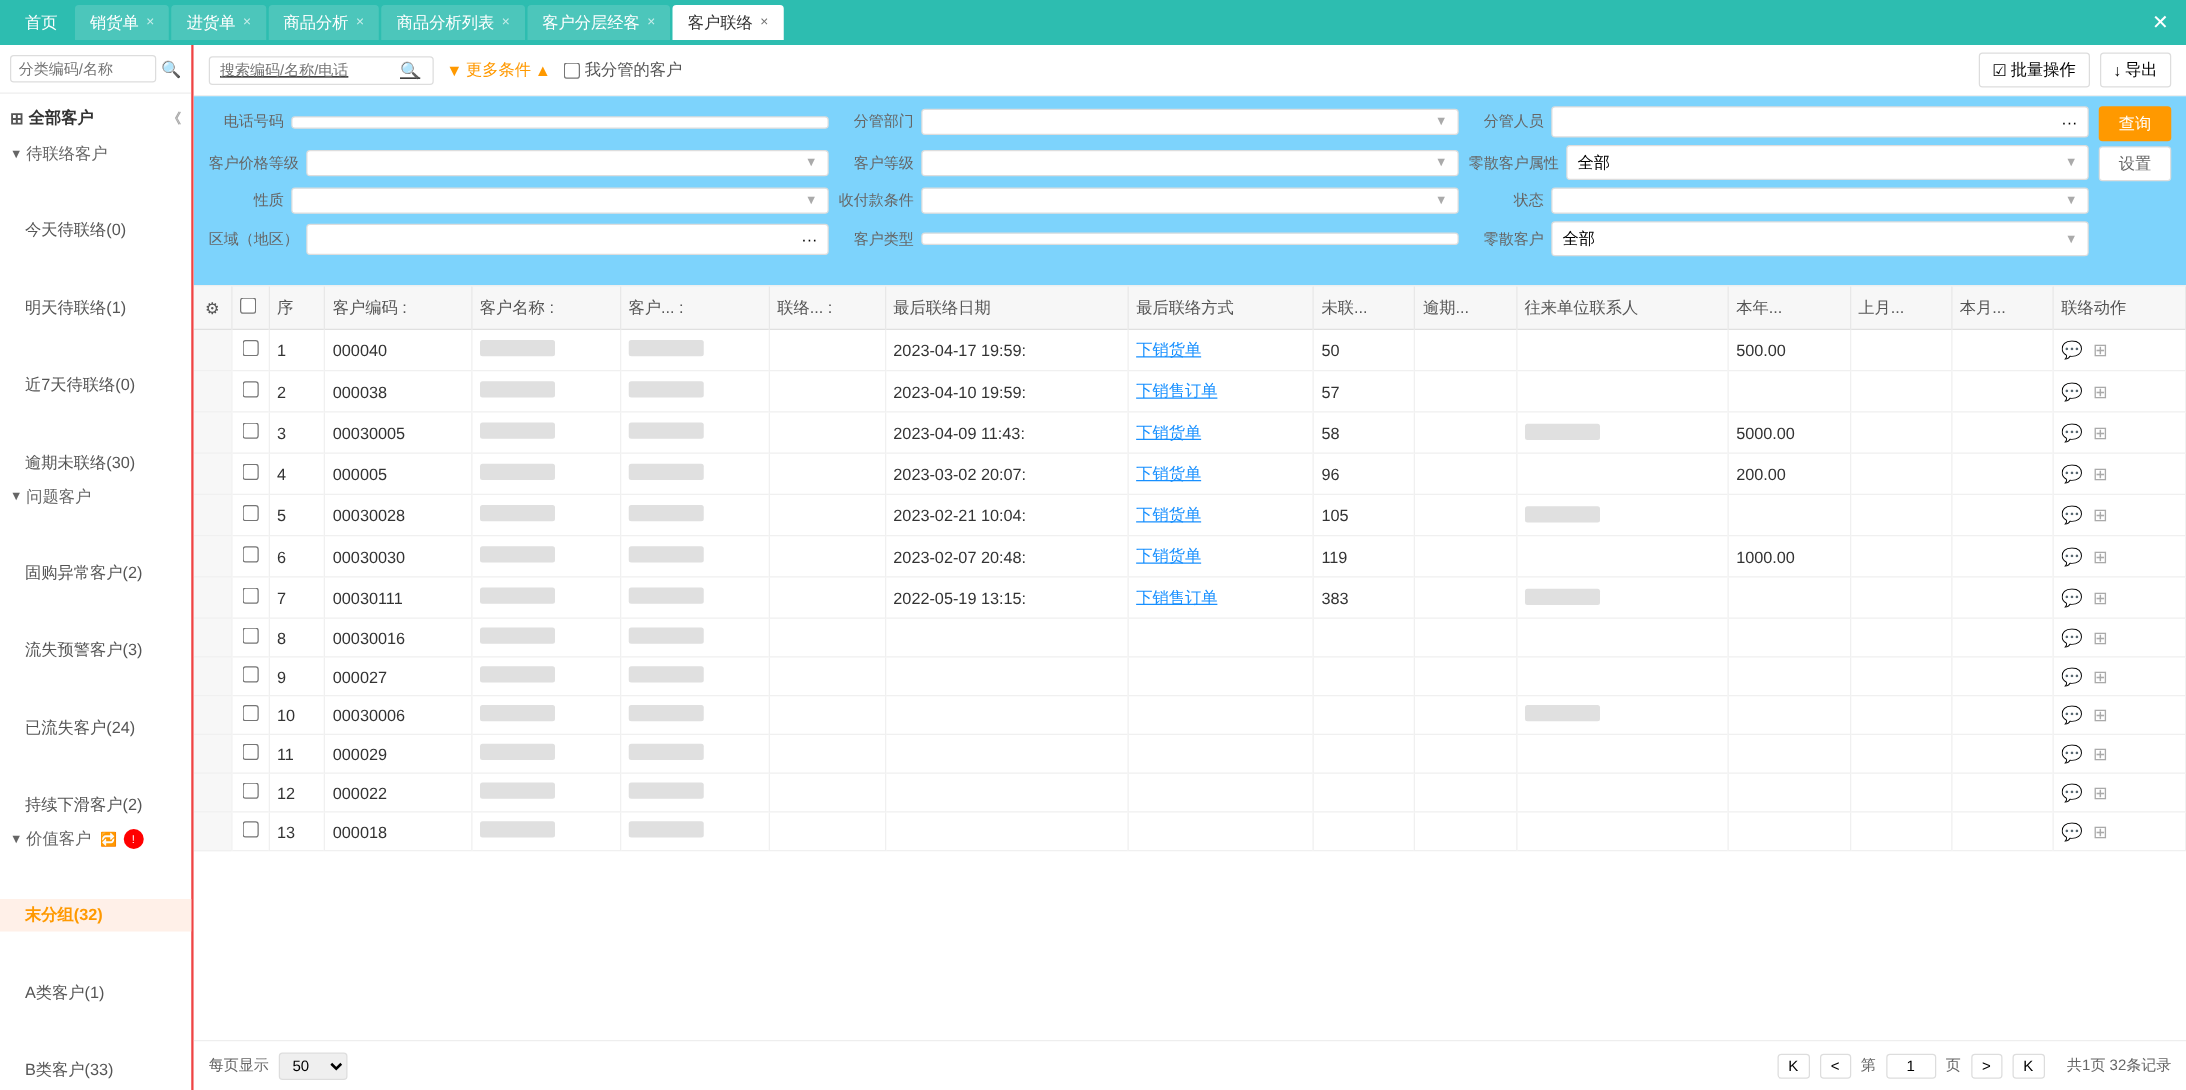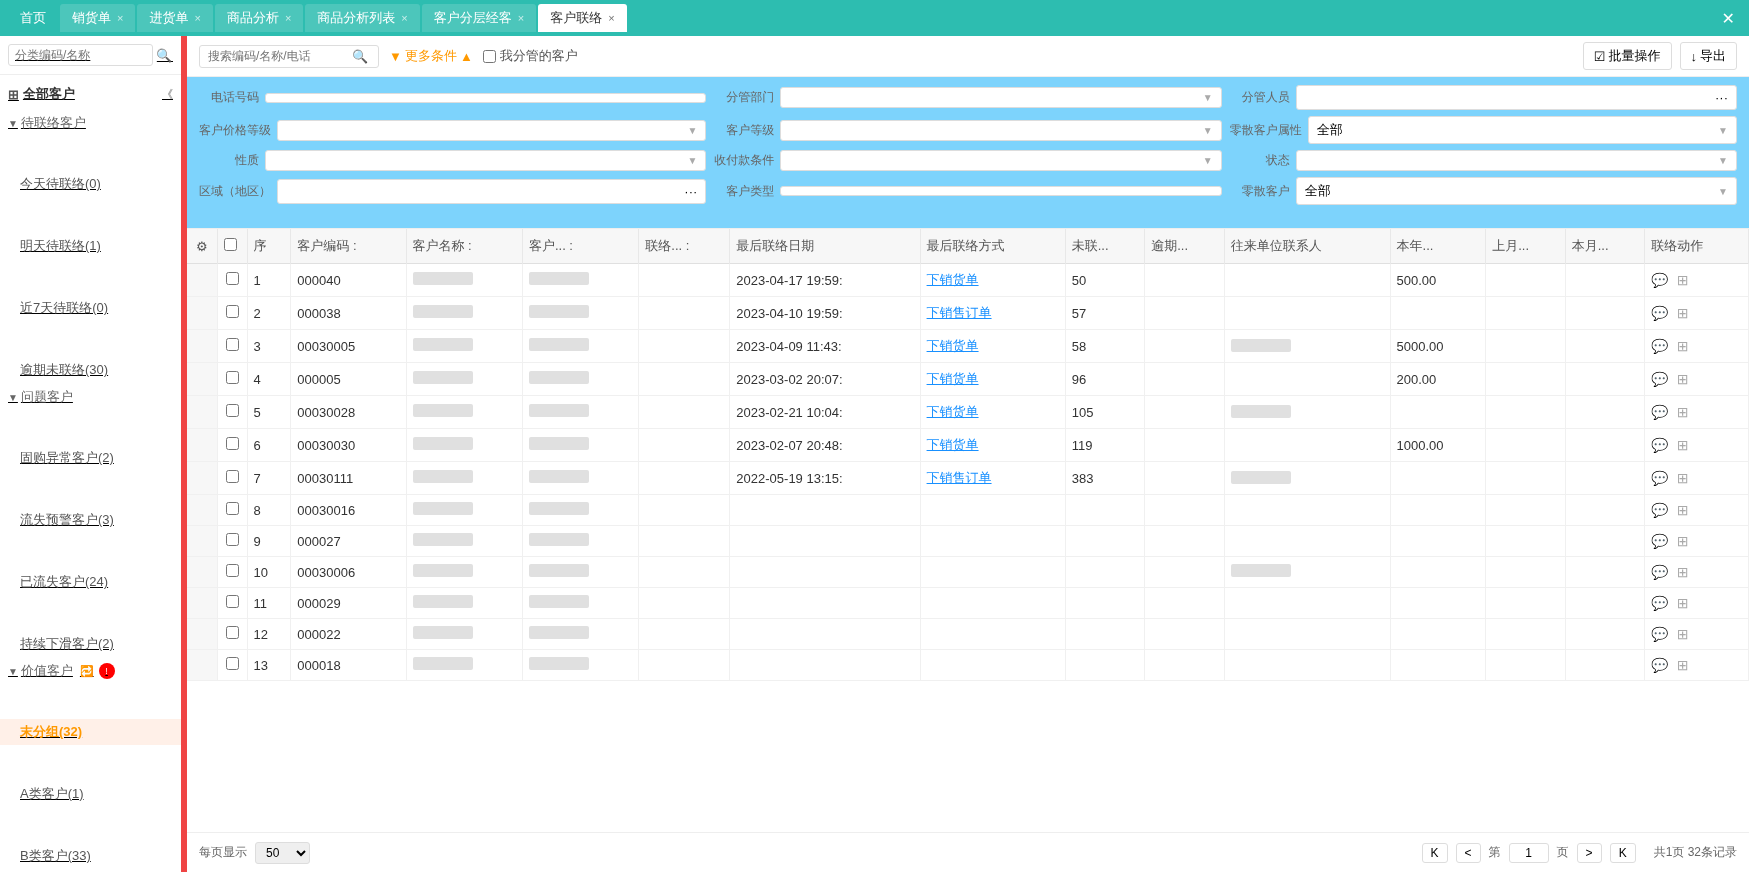--- a/index.html
+++ b/index.html
@@ -53,28 +53,27 @@
 
     
     .main-layout {
       display: flex;
       height: calc(100vh - 36px);
       overflow: hidden;
     }
 
     
     .sidebar {
-      width: 187px;
-      background: #fff;
-      border-right: 6px solid #ef4444;
+      width: 155px;
+      background: #fff;
+      border-right: 2px solid #ef4444;
       display: flex;
       flex-direction: column;
       overflow: hidden;
       flex-shrink: 0;
-      text-decoration: underline;
     }
     .sidebar-search {
       padding: 8px;
       display: flex;
       align-items: center;
       border-bottom: 1px solid #eee;
       gap: 4px;
     }
     .sidebar-search input {
       border: 1px solid #ddd;
@@ -152,20 +151,21 @@
       flex-shrink: 0;
     }
     .filter-search {
       display: flex;
       align-items: center;
       border: 1px solid #ddd;
       border-radius: 3px;
       padding: 3px 8px;
       gap: 4px;
       width: 180px;
+      text-decoration: underline;
     }
     .filter-search input {
       border: none;
       outline: none;
       font-size: 12px;
       width: 140px;
     }
     .filter-more {
       color: #f90;
       cursor: pointer;
@@ -591,20 +591,24 @@
             </div>
             <div class="filter-field">
               <label>零散客户</label>
               <div class="field-input">
                 <span>全部</span>
                 <span class="arrow">▼</span>
               </div>
             </div>
           </div>
         </div>
+        <div class="adv-filter-actions">
+          <button class="btn-query">查询</button>
+          <button class="btn-reset">设置</button>
+        </div>
       </div>
     </div>
 
     <div class="table-area">
       <table>
         <thead>
           <tr>
             <th class="gear-col" style="width:30px;">⚙</th>
             <th style="width:30px;"><input type="checkbox" style=""></th>
             <th>序</th>

